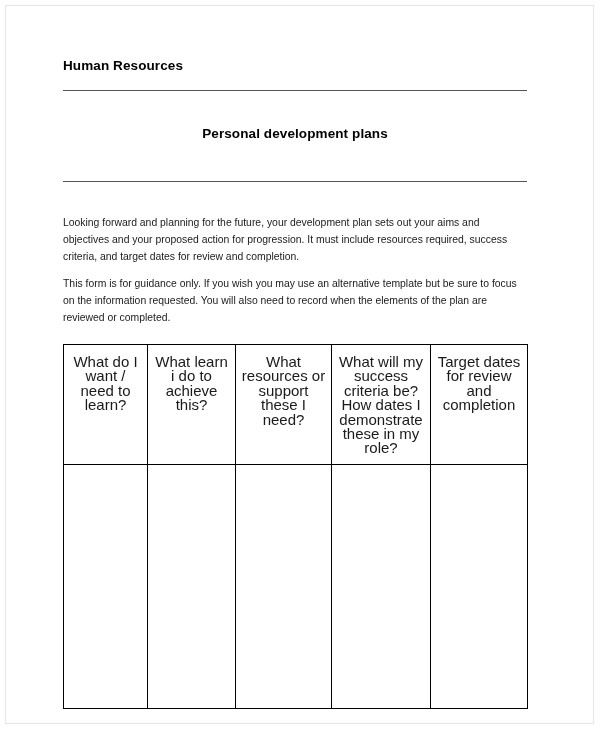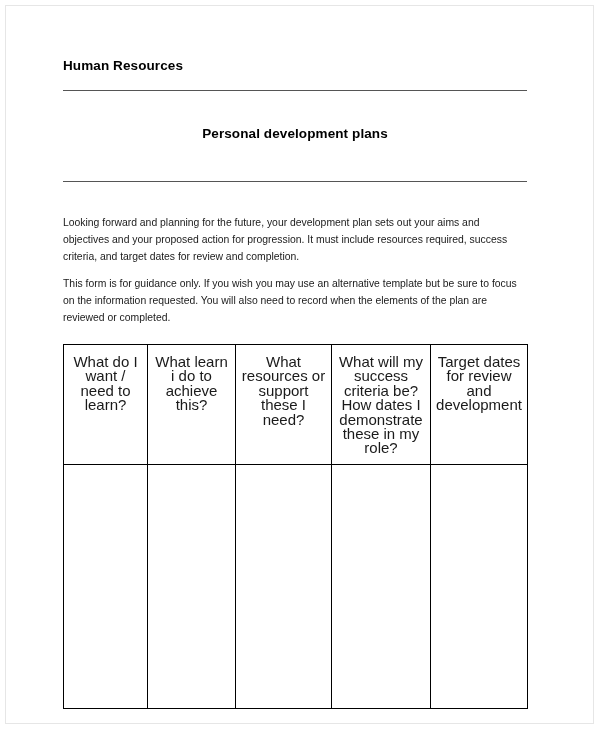--- a/index.html
+++ b/index.html
@@ -149,21 +149,21 @@
           <col class="c3">
           <col class="c4">
           <col class="c5">
       </colgroup>
       <thead>
         <tr>
           <th>What do I want / need to learn?</th>
           <th>What learn i do to achieve this?</th>
           <th>What resources or support these I need?</th>
           <th>What will my success criteria be? How dates I demonstrate these in my role?</th>
-          <th>Target dates for review and development</th>
+          <th>Target dates for review and completion</th>
         </tr>
       </thead>
       <tbody>
         <tr>
           <td></td>
           <td></td>
           <td></td>
           <td></td>
           <td></td>
         </tr>

